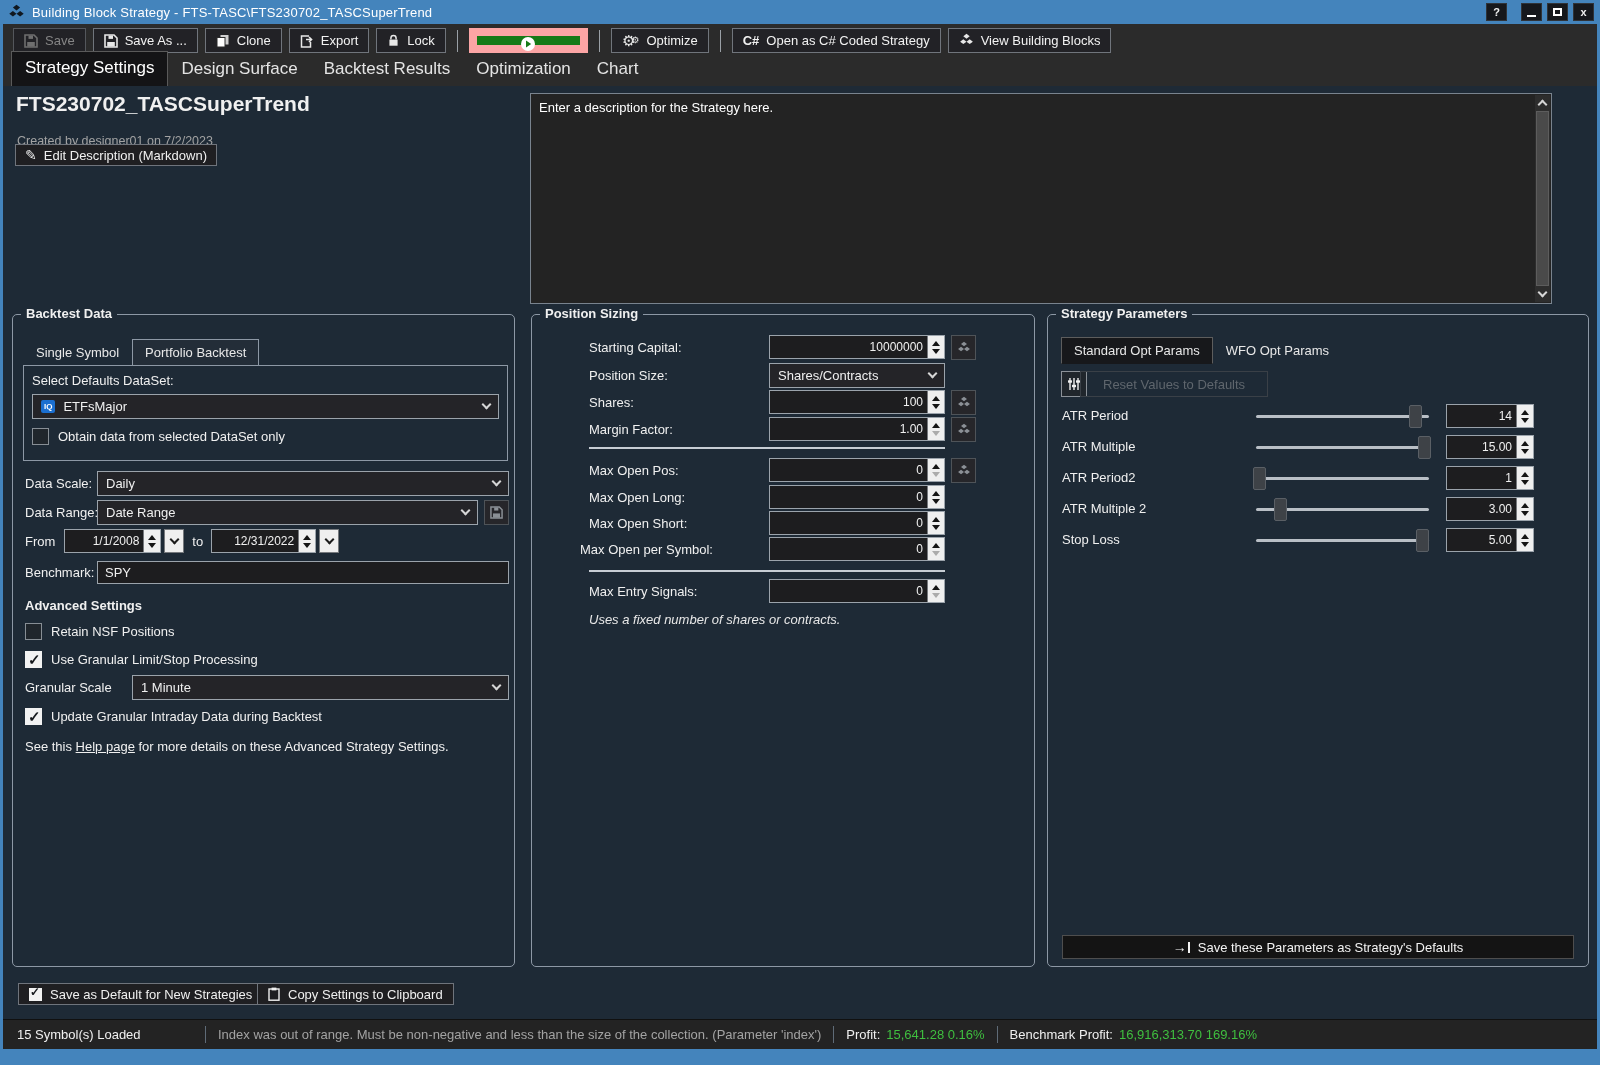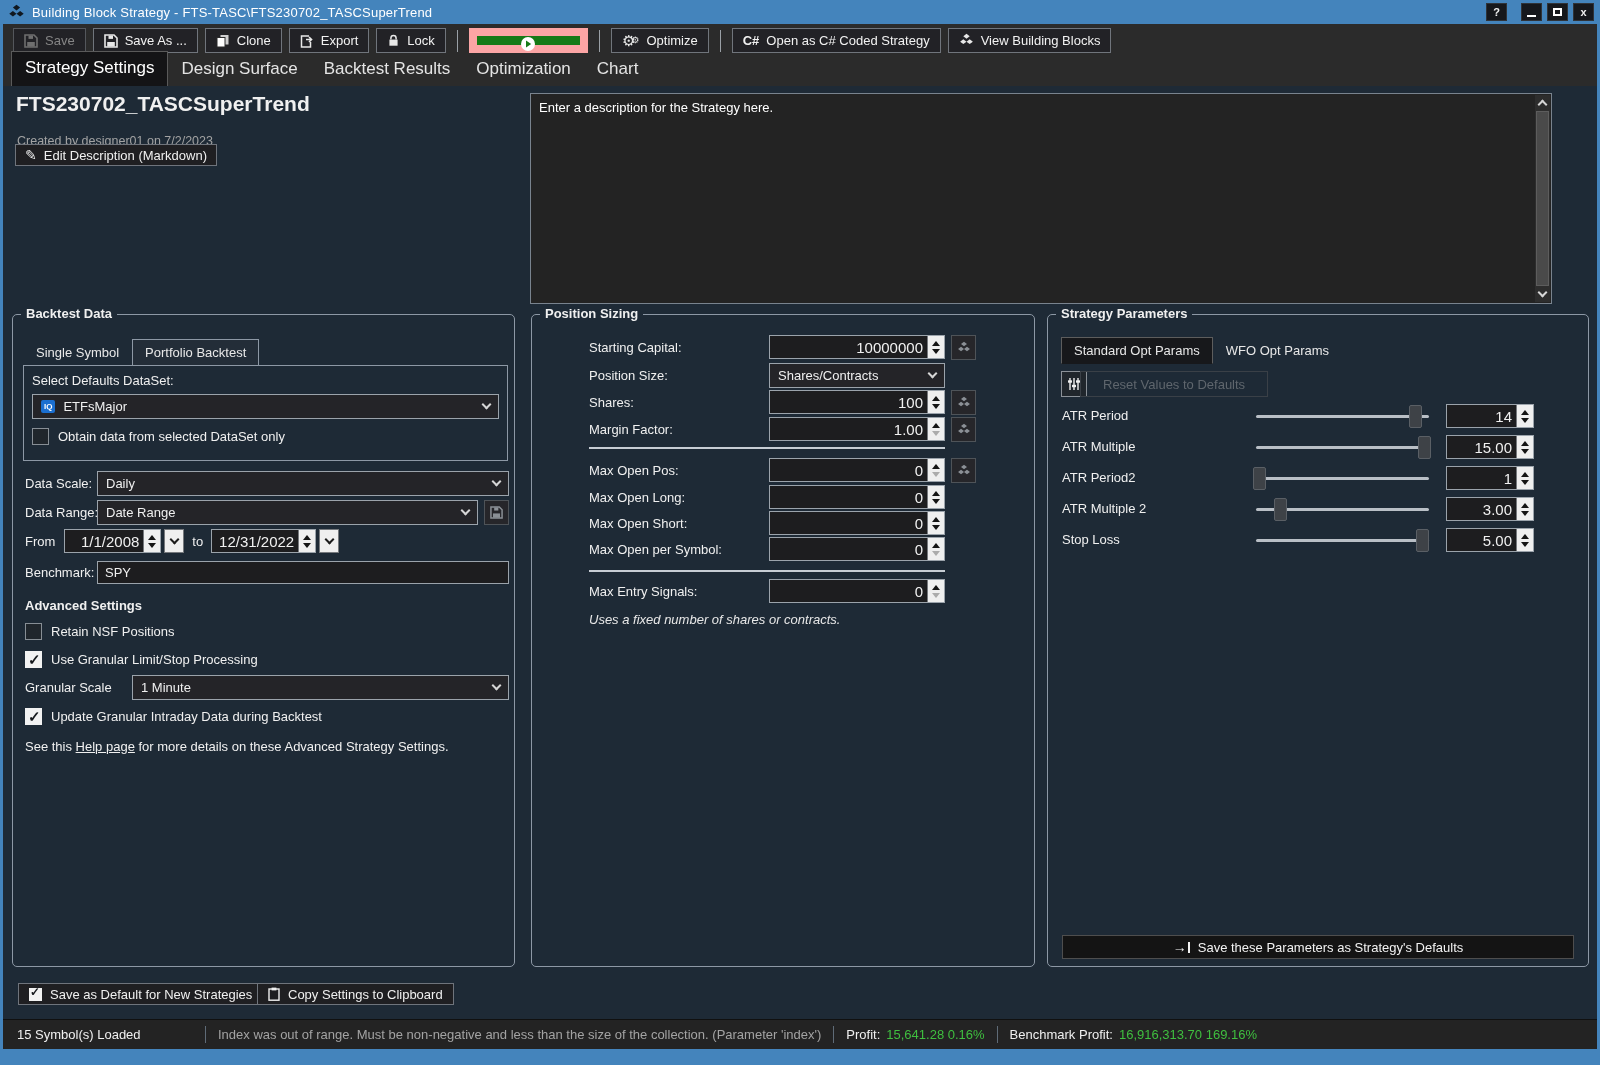--- a/index.html
+++ b/index.html
@@ -49,21 +49,21 @@
   .itab { height:27px; display:flex; align-items:center; padding:0 12px; font-size:13px; color:#e8e8e8; border:1px solid transparent; cursor:default; }
   .itab.sel { background:#232D38; border-color:#8D98A5; border-bottom-color:#232D38; }
   .itab.sel-dark { background:#17181B; border-color:#5d5d5d; border-bottom-color:#17181B; }
   
   .lbl { font-size:13px; color:#f0f0f0; white-space:nowrap; }
   .dd { position:absolute; height:25px; background:#242428; border:1px solid #9BA3AB; display:flex; align-items:center; padding:0 8px; font-size:13px; gap:8px; }
   .dd .val { flex:1; }
   .dd .chev { margin-left:auto; flex:none; }
   .txt { position:absolute; height:23px; background:#1D1D1F; border:1px solid #9BA3AB; display:flex; align-items:center; padding:0 7px; font-size:13px; }
   .num { position:absolute; height:24px; background:#1D1D1F; border:1px solid #9BA3AB; display:flex; align-items:stretch; }
-  .num .v { flex:1; display:flex; align-items:center; justify-content:flex-end; padding-right:4px; font-size:15px; }
+  .num .v { flex:1; display:flex; align-items:center; justify-content:flex-end; padding-right:4px; font-size:12px; }
   .spin { width:17px; background:#EFEFEF; border-left:1px solid #76797d; display:flex; flex-direction:column; align-items:center; justify-content:center; gap:3px; }
   .t-up { width:0; height:0; border-left:4px solid transparent; border-right:4px solid transparent; border-bottom:5px solid #141414; }
   .t-dn { width:0; height:0; border-left:4px solid transparent; border-right:4px solid transparent; border-top:5px solid #141414; }
   .t-dn.dim { border-top-color:#ABABAB; }
   .dropbtn { width:20px; height:24px; background:#EFEFEF; border:1px solid #76797d; display:flex; align-items:center; justify-content:center; margin-left:3px; }
   .cb { width:17px; height:17px; border:1px solid #878e95; background:#20262C; flex:none; position:relative; }
   .cb.on { background:#F2F2F2; border-color:#F2F2F2; }
   .cb.on::after { content:"✓"; position:absolute; left:2px; top:-1px; color:#15181c; font-size:15px; font-weight:bold; }
   .cbrow { position:absolute; display:flex; align-items:center; gap:9px; font-size:13px; }
   .blockbtn { position:absolute; width:25px; height:25px; background:#26262a; border:1px solid #4e5358; display:flex; align-items:center; justify-content:center; color:#8b9096; }
@@ -426,21 +426,21 @@
 
         <span class="lbl" style="position:absolute; left:57px; top:201px;">Max Open Short:</span>
         <span class="num" style="left:237px; top:196px; width:176px;">
           <span class="v">0</span>
           <span class="spin">
               <span class="t-up"></span>
               <span class="t-dn"></span>
             </span>
         </span>
 
-        <span class="lbl" style="position:absolute; left:57px; top:227px;">Max Open per Symbol:</span>
+        <span class="lbl" style="position:absolute; left:48px; top:227px;">Max Open per Symbol:</span>
         <span class="num" style="left:237px; top:222px; width:176px;">
           <span class="v">0</span>
           <span class="spin">
               <span class="t-up"></span>
               <span class="t-dn dim"></span>
             </span>
         </span>
 
         <span class="hr" style="left:57px; width:356px; top:255px;"></span>
 

